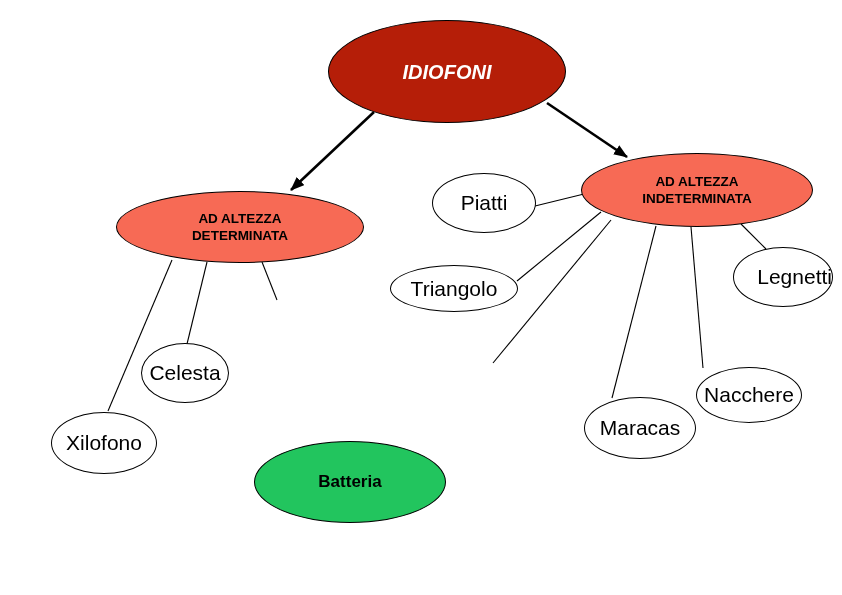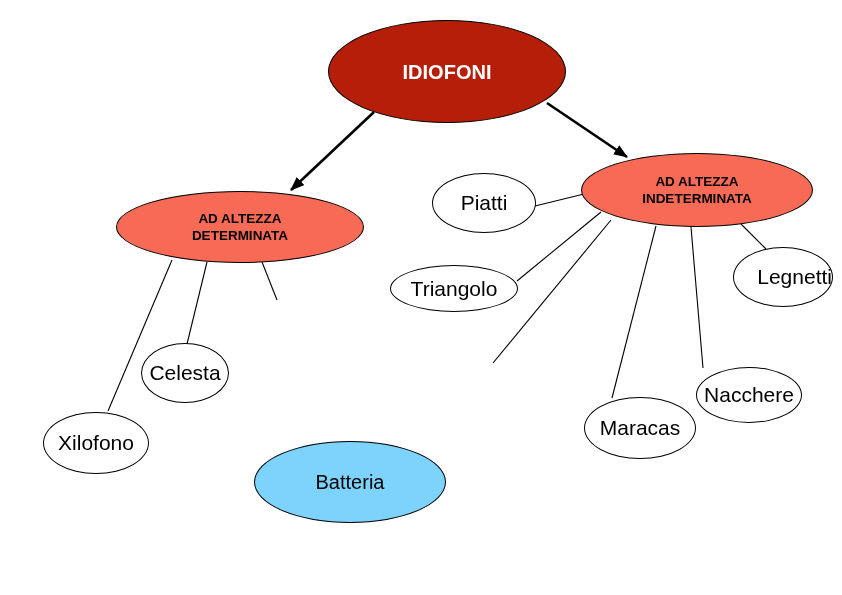--- a/index.html
+++ b/index.html
@@ -46,38 +46,38 @@
     font-size: 20px;
   }
   .node.category {
     background: #f76a55;
     border-width: 1.5px;
     font-weight: bold;
     font-size: 13.5px;
     line-height: 17px;
   }
   .node.accent {
-    background: #7dd3fc;
+    background: #22c55e;
     border-width: 1.6px;
-    font-weight: normal;
-    font-size: 20px;
+    font-weight: bold;
+    font-size: 17px;
   }
   
-  .n-idiofoni      { left: 328px; top: 20px;  width: 238px; height: 103px; }
+  .n-idiofoni      { left: 328px; top: 20px;  width: 238px; height: 103px; font-style: italic; }
   .n-determinata   { left: 116px; top: 191px; width: 248px; height: 72px; }
   .n-indeterminata { left: 581px; top: 153px; width: 232px; height: 74px; }
   .n-piatti        { left: 432px; top: 173px; width: 104px; height: 60px; }
   .n-triangolo     { left: 390px; top: 265px; width: 128px; height: 47px; }
   .n-gong          { left: 421px; top: 361px; width: 86px;  height: 56px; }
   .n-maracas       { left: 584px; top: 397px; width: 112px; height: 62px; }
   .n-nacchere      { left: 696px; top: 367px; width: 106px; height: 56px; }
   .n-legnetti      { left: 733px; top: 247px; width: 100px; height: 60px; align-items: flex-end; }
   .n-campane       { left: 198px; top: 299px; width: 166px; height: 57px; }
   .n-celesta       { left: 141px; top: 343px; width: 88px;  height: 60px; }
-  .n-xilofono      { left: 43px;  top: 412px; width: 106px; height: 62px; }
+  .n-xilofono      { left: 51px;  top: 412px; width: 106px; height: 62px; }
   .n-batteria      { left: 254px; top: 441px; width: 192px; height: 82px; }
 </style>
 </head>
 <body>
 
 <div class="canvas">
 
   <svg class="connector-layer" width="842" height="595" viewBox="0 0 842 595" xmlns="http://www.w3.org/2000/svg">
     <defs>
       <marker id="arrowhead" markerUnits="userSpaceOnUse" markerWidth="16" markerHeight="12" refX="13" refY="5.5" orient="auto">

